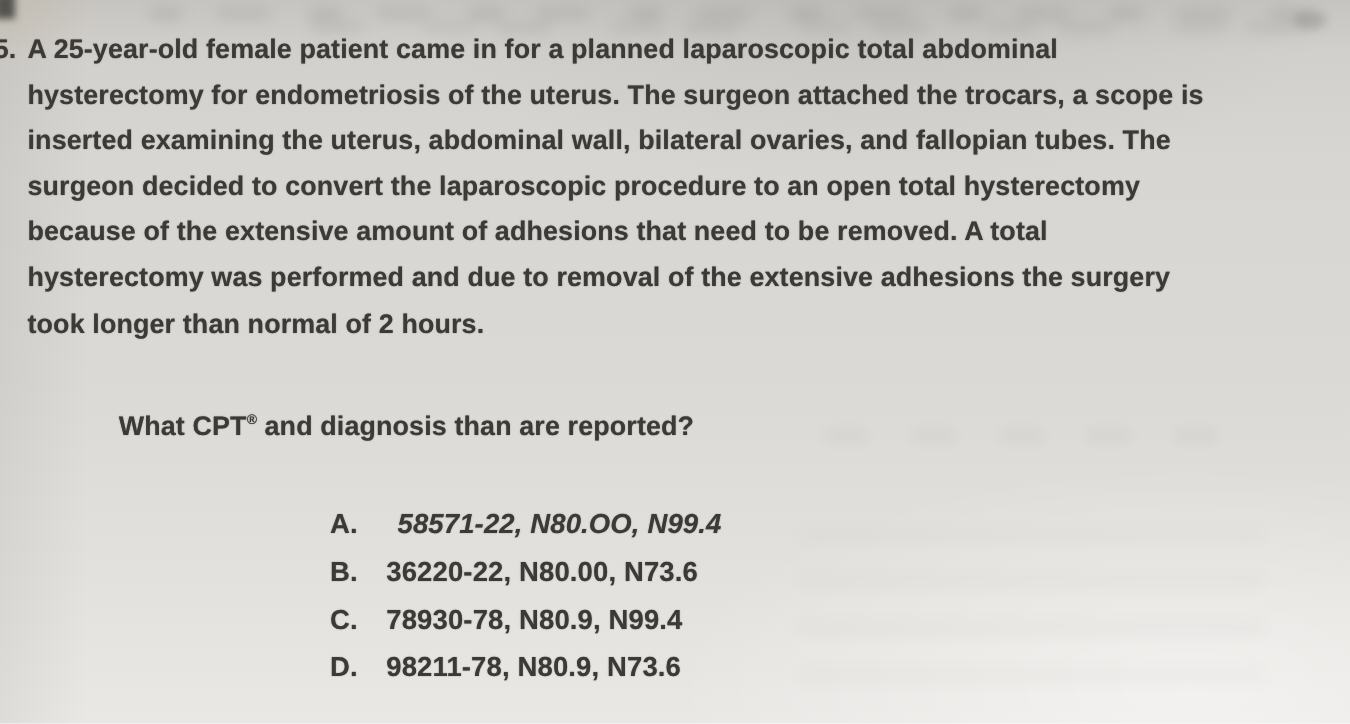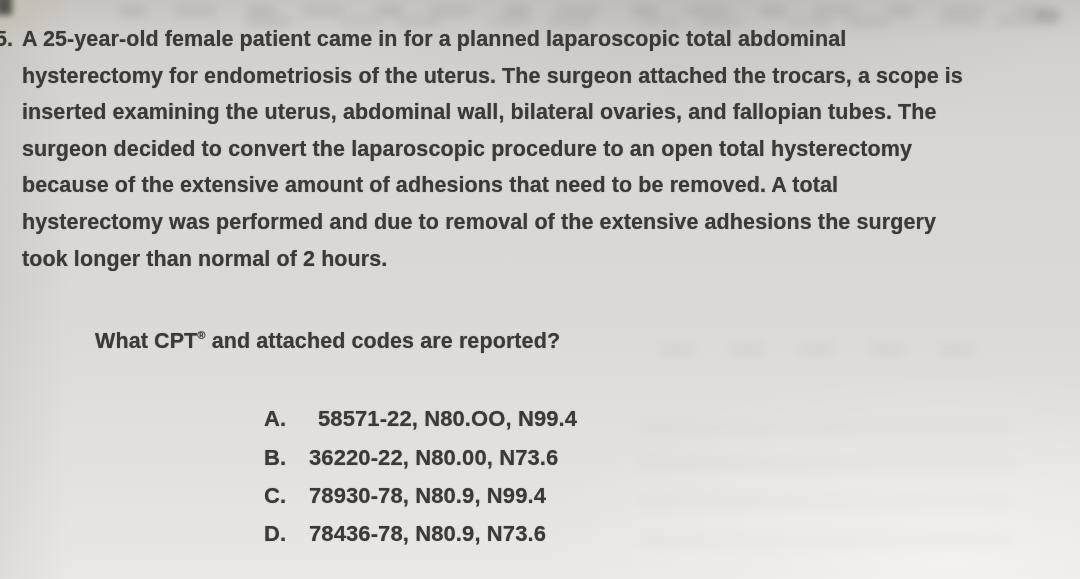--- a/index.html
+++ b/index.html
@@ -72,21 +72,21 @@
     font-size: 22px;
     font-weight: 600;
     letter-spacing: 0.1px;
     white-space: nowrap;
   }
   .option-letter {
     display: inline-block;
     width: 45px;
     flex: 0 0 45px;
   }
-  .option-row.indent-a .option-value { padding-left: 9px; }
+  .option-row.indent-a .option-value { padding-left: 9px; font-style: italic; }
   
   .ghost {
     position: absolute;
     pointer-events: none;
     filter: blur(5px);
   }
   .ghost-top-1 {
     left: 120px; top: 6px; width: 950px; height: 10px;
     background: repeating-linear-gradient(90deg,
       rgba(125,123,119,0.38) 0 26px, rgba(125,123,119,0) 26px 54px,
@@ -154,35 +154,35 @@
     </div>
     <div class="para-line">hysterectomy for endometriosis of the uterus. The surgeon attached the trocars, a scope is</div>
     <div class="para-line">inserted examining the uterus, abdominal wall, bilateral ovaries, and fallopian tubes. The</div>
     <div class="para-line">surgeon decided to convert the laparoscopic procedure to an open total hysterectomy</div>
     <div class="para-line">because of the extensive amount of adhesions that need to be removed. A total</div>
     <div class="para-line">hysterectomy was performed and due to removal of the extensive adhesions the surgery</div>
     <div class="para-line">took longer than normal of 2 hours.</div>
   </div>
 
   <div class="prompt-line ink">
-    <span>What CPT</span><sup>®</sup><span> and attached codes are reported?</span>
+    <span>What CPT</span><sup>®</sup><span> and diagnosis than are reported?</span>
   </div>
 
   <div class="options">
     <div class="option-row indent-a ink">
       <span class="option-letter">A.</span>
       <span class="option-value">58571-22, N80.OO, N99.4</span>
     </div>
     <div class="option-row ink">
       <span class="option-letter">B.</span>
       <span class="option-value">36220-22, N80.00, N73.6</span>
     </div>
     <div class="option-row ink">
       <span class="option-letter">C.</span>
       <span class="option-value">78930-78, N80.9, N99.4</span>
     </div>
     <div class="option-row ink">
       <span class="option-letter">D.</span>
-      <span class="option-value">78436-78, N80.9, N73.6</span>
+      <span class="option-value">98211-78, N80.9, N73.6</span>
     </div>
   </div>
 
 </div>
 
 </body></html>

